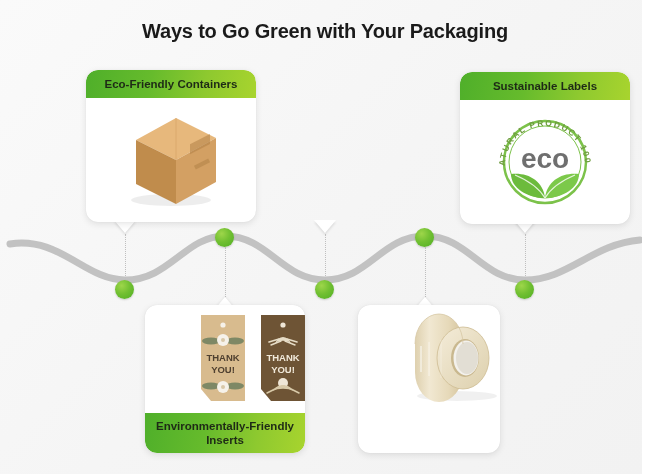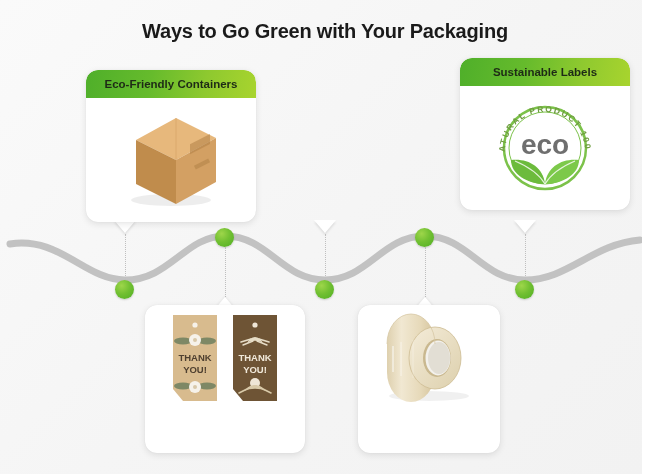--- a/index.html
+++ b/index.html
@@ -116,21 +116,21 @@
 
   .art {
     position: absolute;
     left: 0;
     width: 100%;
     display: flex;
     align-items: center;
     justify-content: center;
   }
   .art.below-label { top: 28px; bottom: 0; }
-  .art.above-label { top: 0; bottom: 40px; }
+  .art.above-label { top: 0; bottom: 40px; margin-left: 28px; }
 </style>
 </head>
 <body>
 
 <div id="infographic">
 
   <div class="title">Ways to Go Green with Your Packaging</div>
 
   <svg class="wave-layer" viewBox="0 0 650 100" width="650" height="100">
     <path d="M 10 26 C 60 18, 85 62, 125 62 C 170 62, 185 18, 225 18 C 268 18, 282 62, 325 62
@@ -172,21 +172,21 @@
         <line x1="60" y1="10" x2="60" y2="52" stroke="#d3a063" stroke-width="1" opacity="0.6"></line>
 
         <rect x="78" y="54" width="16" height="4" fill="#b98a4e" opacity="0.75" transform="rotate(-27 86 56)"></rect>
 
         <rect x="74" y="74" width="20" height="10" fill="#b07f45" opacity="0.55" transform="skewY(-27)"></rect>
       </svg>
     </div>
   </div>
 
 
-  <div class="card card-top" style="left:460px; top:58px; width:170px; height:152px;">
+  <div class="card card-top" style="left:460px; top:72px; width:170px; height:152px;">
     <div class="label-bar top">Sustainable Labels</div>
     <div class="art below-label">
       <svg width="104" height="100" viewBox="0 0 104 100">
         <defs>
           <path id="arcpath" d="M 12 54 A 40 40 0 0 1 92 54"></path>
         </defs>
 
         <circle cx="52" cy="50" r="41" fill="none" stroke="#7cc24a" stroke-width="2.5"></circle>
         <circle cx="52" cy="50" r="36" fill="none" stroke="#7cc24a" stroke-width="1"></circle>
 
@@ -235,20 +235,26 @@
           <path d="M 88 36 L 98 32 M 112 36 L 102 32" stroke="#e6dcc6" stroke-width="1.4" stroke-linecap="round"></path>
 
           <text x="100" y="52" text-anchor="middle" font-size="9.5" font-weight="bold" fill="#f1e9da" font-family="'Liberation Sans', sans-serif">THANK</text>
           <text x="100" y="64" text-anchor="middle" font-size="9.5" font-weight="bold" fill="#f1e9da" font-family="'Liberation Sans', sans-serif">YOU!</text>
 
           <circle cx="100" cy="74" r="5" fill="#efe6d6"></circle>
           <path d="M 90 82 C 94 74, 106 74, 110 82 C 106 79, 94 79, 90 82 Z" fill="#d8c9a8"></path>
           <path d="M 84 84 L 94 79 M 116 84 L 106 79" stroke="#d8c9a8" stroke-width="1.6" stroke-linecap="round"></path>
         </g>
       </svg>
+    </div>
+    <div class="label-bar bottom">
+      <span>
+        <span>Environmentally-Friendly</span><br>
+        <span>Inserts</span>
+      </span>
     </div>
   </div>
 
   <div class="card card-bottom" style="left:358px; top:305px; width:142px; height:148px;">
     <div class="art above-label">
       <svg width="124" height="98" viewBox="0 0 124 98">
         <ellipse cx="62" cy="86" rx="40" ry="5" fill="#000" opacity="0.06"></ellipse>
         <defs>
           <linearGradient id="tapeBody" x1="0" y1="0" x2="1" y2="0">
             <stop offset="0%" stop-color="#ded0ae"></stop>

